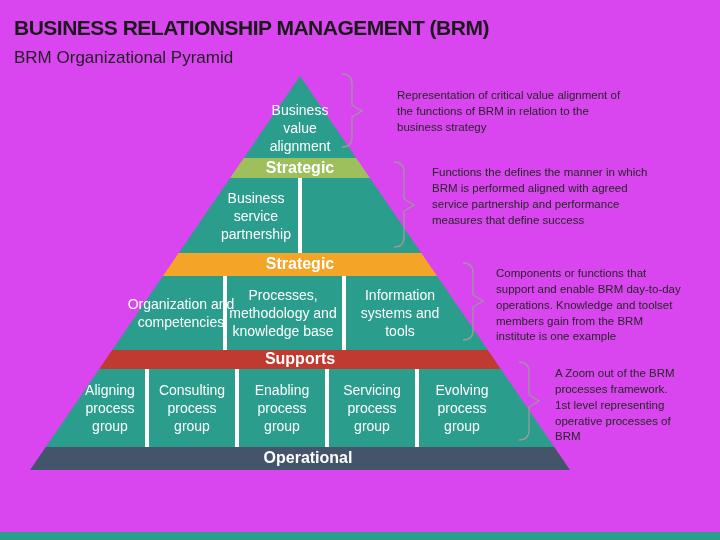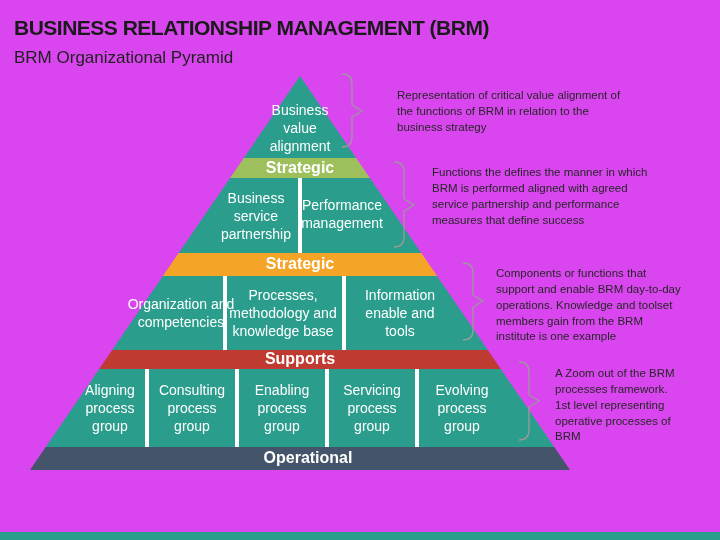--- a/index.html
+++ b/index.html
@@ -67,32 +67,30 @@
 
   <div class="cell-label" style="left:300px; top:128px; width:80px;">Business
 value
 alignment</div>
 
   <div class="band-label" style="left:300px; top:168px;">Strategic</div>
 
   <div class="cell-label" style="left:256px; top:216px; width:90px;">Business
 service
 partnership</div>
-  <div class="cell-label" style="left:342px; top:214px; width:100px;">Performance
-management</div>
 
   <div class="band-label" style="left:300px; top:264px;">Strategic</div>
 
   <div class="cell-label" style="left:181px; top:313px; width:130px;">Organization and
 competencies</div>
   <div class="cell-label" style="left:283px; top:313px; width:130px;">Processes,
 methodology and
 knowledge base</div>
   <div class="cell-label" style="left:400px; top:313px; width:100px;">Information
-enable and
+systems and
 tools</div>
 
   <div class="band-label" style="left:300px; top:359px;">Supports</div>
 
   <div class="cell-label" style="left:110px; top:408px; width:80px;">Aligning
 process
 group</div>
   <div class="cell-label" style="left:192px; top:408px; width:80px;">Consulting
 process
 group</div>

